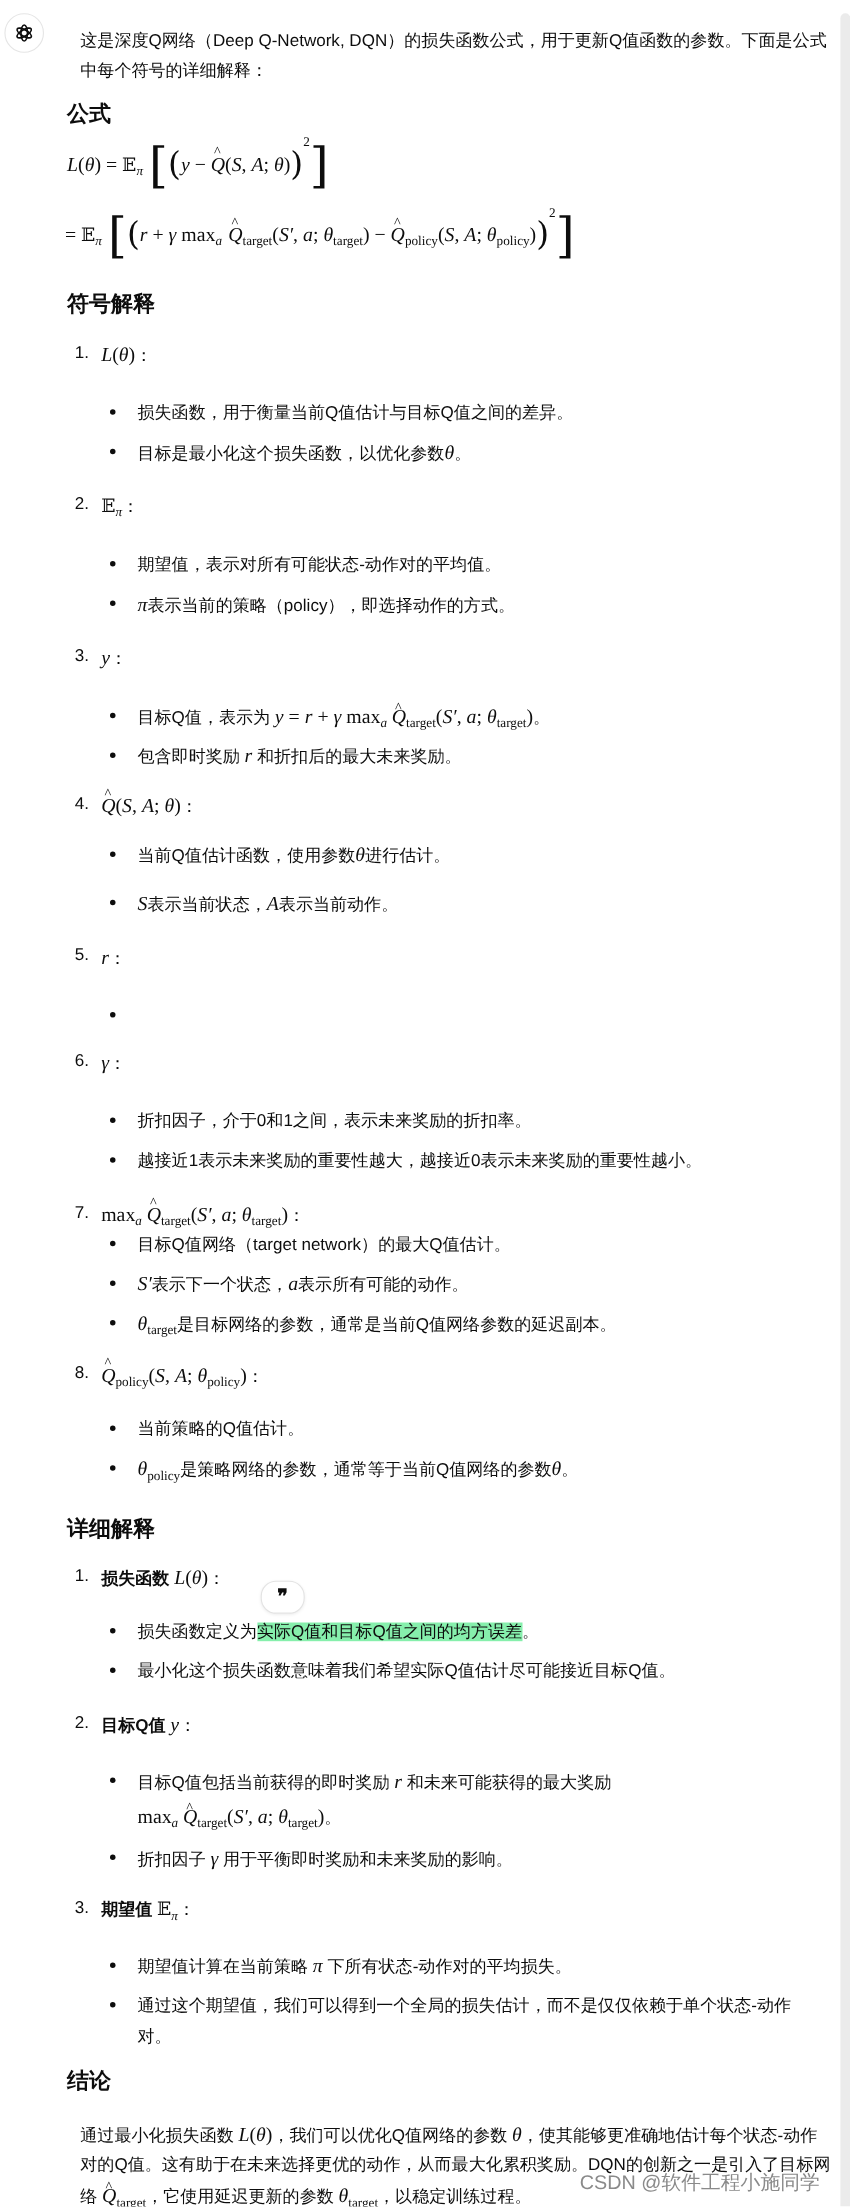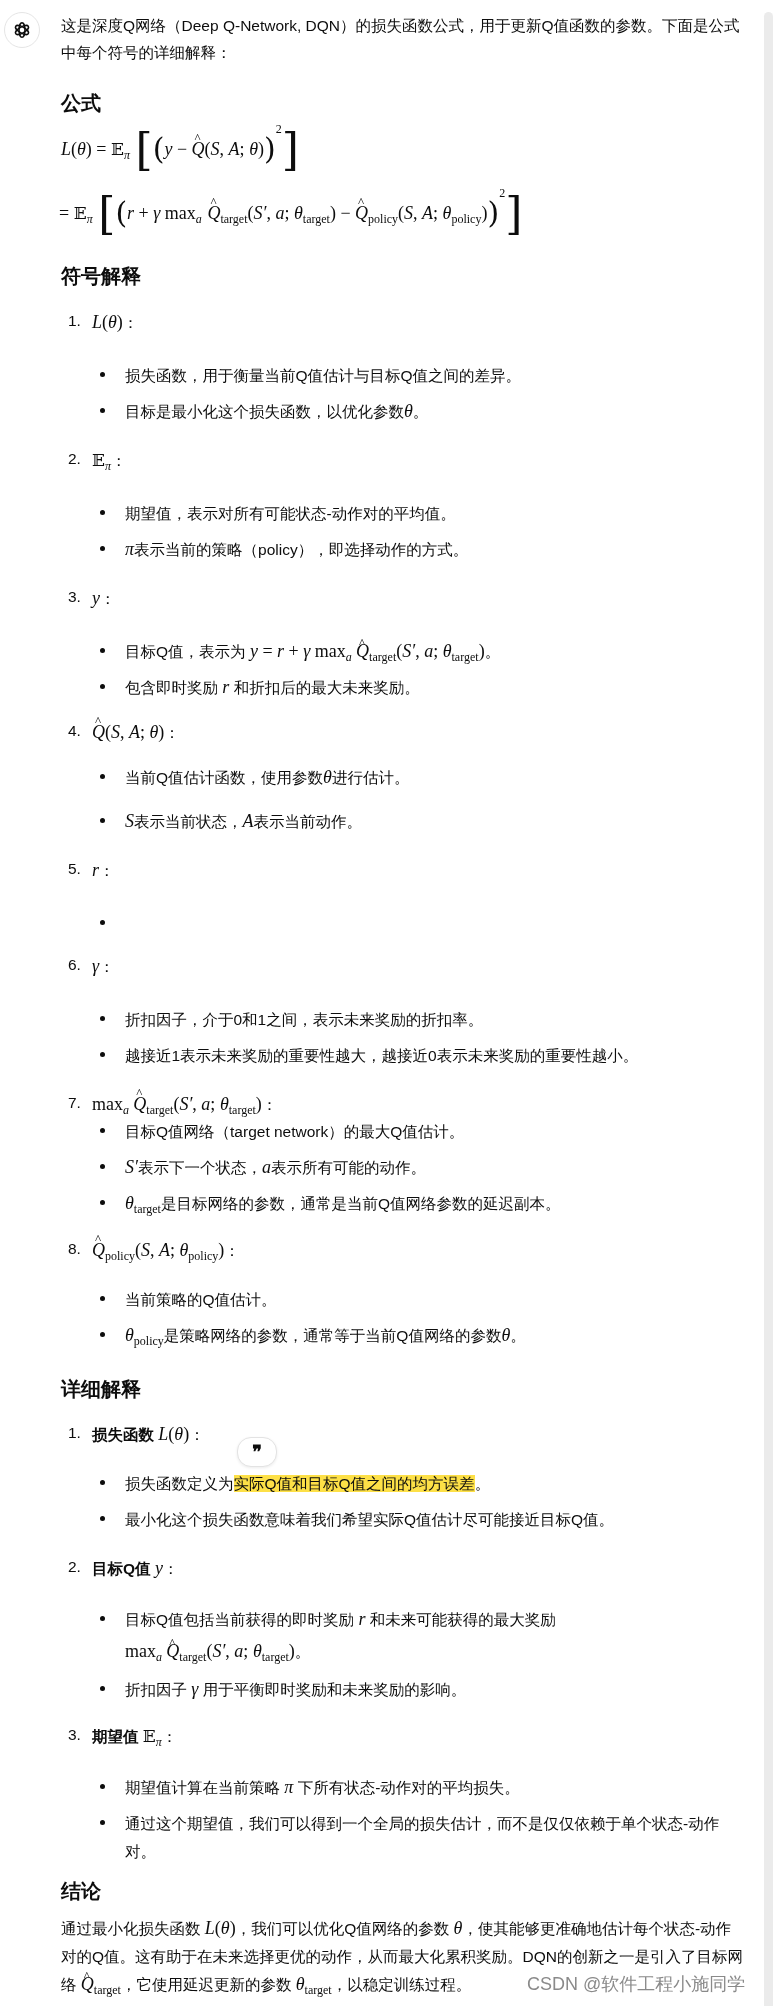--- a/index.html
+++ b/index.html
@@ -11,38 +11,38 @@
   .avatar {
     position: absolute; left: 4px; top: 12px; width: 34px; height: 34px;
     border: 1px solid #e5e5e5; border-radius: 50%; background: #fff;
     display: flex; align-items: center; justify-content: center;
   }
   .scrollbar {
     position: absolute; left: 764px; top: 12px; width: 9px; height: 1994px;
     background: #ebebeb; border-radius: 5px 5px 0 0;
   }
   .content { position: absolute; left: 61px; top: 0; width: 700px; }
-  .para { line-height: 27px; margin: 0; text-align: center; }
+  .para { line-height: 27px; margin: 12px; text-align: center; }
   .h3 { position: absolute; font-weight: bold; font-size: 20px; margin: 0; }
   .mi { font-style: italic; font-family: "Liberation Serif", "DejaVu Serif", serif; font-size: 18px; }
   .rm { font-family: "Liberation Serif", "DejaVu Serif", serif; font-size: 18px; }
   .sub { font-size: 12px; vertical-align: -4px; font-family: "Liberation Serif", serif; }
   .hat { position: relative; display: inline-block; }
   .hat::before { content: "^"; position: absolute; left: 3px; top: -9px; font-size: 13px; font-style: normal; }
   .bb { font-family: "DejaVu Serif", serif; font-size: 17px; }
   .formula { position: absolute; font-size: 20px; white-space: nowrap; }
   .big { font-size: 44px; font-family: "DejaVu Serif", serif; vertical-align: -10px; font-weight: 100; }
   .mid { font-size: 30px; font-family: "DejaVu Serif", serif; vertical-align: -4px; font-weight: 100; }
   .sup2 { font-size: 12px; vertical-align: 22px; font-family: "Liberation Serif", serif; }
   .num { position: absolute; left: 7px; font-size: 15.5px; }
   .olabel { position: absolute; left: 31px; white-space: nowrap; }
   .row { position: absolute; left: 0; width: 700px; height: 27px; }
   .dot { position: absolute; left: 39px; top: 10px; width: 5px; height: 5px; border-radius: 50%; background: #0d0d0d; }
   .btext { position: absolute; left: 64px; white-space: nowrap; line-height: 27px; }
-  .hl { background: #fde047; }
+  .hl { background: #86efac; }
   .quote-btn {
     position: absolute; left: 237px; top: 1437px; width: 38px; height: 28px;
     border: 1px solid #e3e3e3; border-radius: 14px; background: #fff;
     box-shadow: 0 1px 3px rgba(0,0,0,0.08);
     display: flex; align-items: center; justify-content: center;
     font-family: "DejaVu Serif", serif; font-weight: bold; font-size: 18px; line-height: 1; color: #0d0d0d;
   }
   .bold { font-weight: bold; }
   .watermark {
     position: absolute; left: 527px; top: 1972px; font-size: 18px; color: #8a8a8a; white-space: nowrap;

